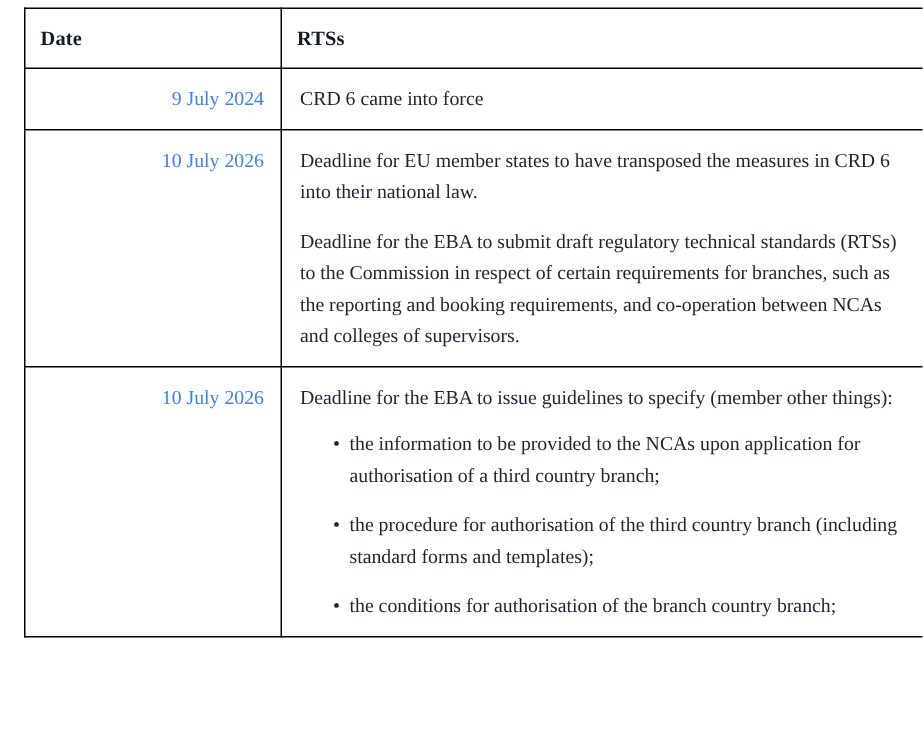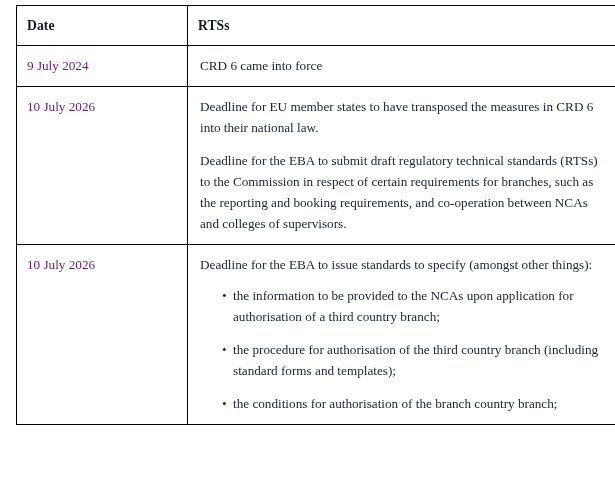--- a/index.html
+++ b/index.html
@@ -54,21 +54,22 @@
     font-weight: bold;
     font-size: 13.6px;
     color: #121a28;
     padding-top: 9px;
     padding-bottom: 9px;
     letter-spacing: 0.1px;
   }
 
   .timetable td.date-cell {
     white-space: nowrap;
-    color: #701a75;
+    color: #3b82f6;
+    text-align: right;
   }
 
   .timetable td.event-cell {
     padding-left: 12px;
     padding-right: 16px;
   }
 
   .cell-para {
     margin: 0;
   }
@@ -124,21 +125,21 @@
         <tr>
           <td class="date-cell">10 July 2026</td>
           <td class="event-cell">
             <p class="cell-para">Deadline for EU member states to have transposed the measures in CRD 6 into their national law.</p>
             <p class="cell-para">Deadline for the EBA to submit draft regulatory technical standards (RTSs) to the Commission in respect of certain requirements for branches, such as the reporting and booking requirements, and co-operation between NCAs and colleges of supervisors.</p>
           </td>
         </tr>
         <tr>
           <td class="date-cell">10 July 2026</td>
           <td class="event-cell">
-            <p class="cell-para">Deadline for the EBA to issue standards to specify (amongst other things):</p>
+            <p class="cell-para">Deadline for the EBA to issue guidelines to specify (member other things):</p>
             <ul class="bullet-list">
               <li><span class="bullet-mark">•</span><span class="bullet-text">the information to be provided to the NCAs upon application for authorisation of a third country branch;</span></li>
               <li><span class="bullet-mark">•</span><span class="bullet-text">the procedure for authorisation of the third country branch (including standard forms and templates);</span></li>
               <li><span class="bullet-mark">•</span><span class="bullet-text">the conditions for authorisation of the branch country branch;</span></li>
             </ul>
           </td>
         </tr>
       </tbody>
   </table>
 

